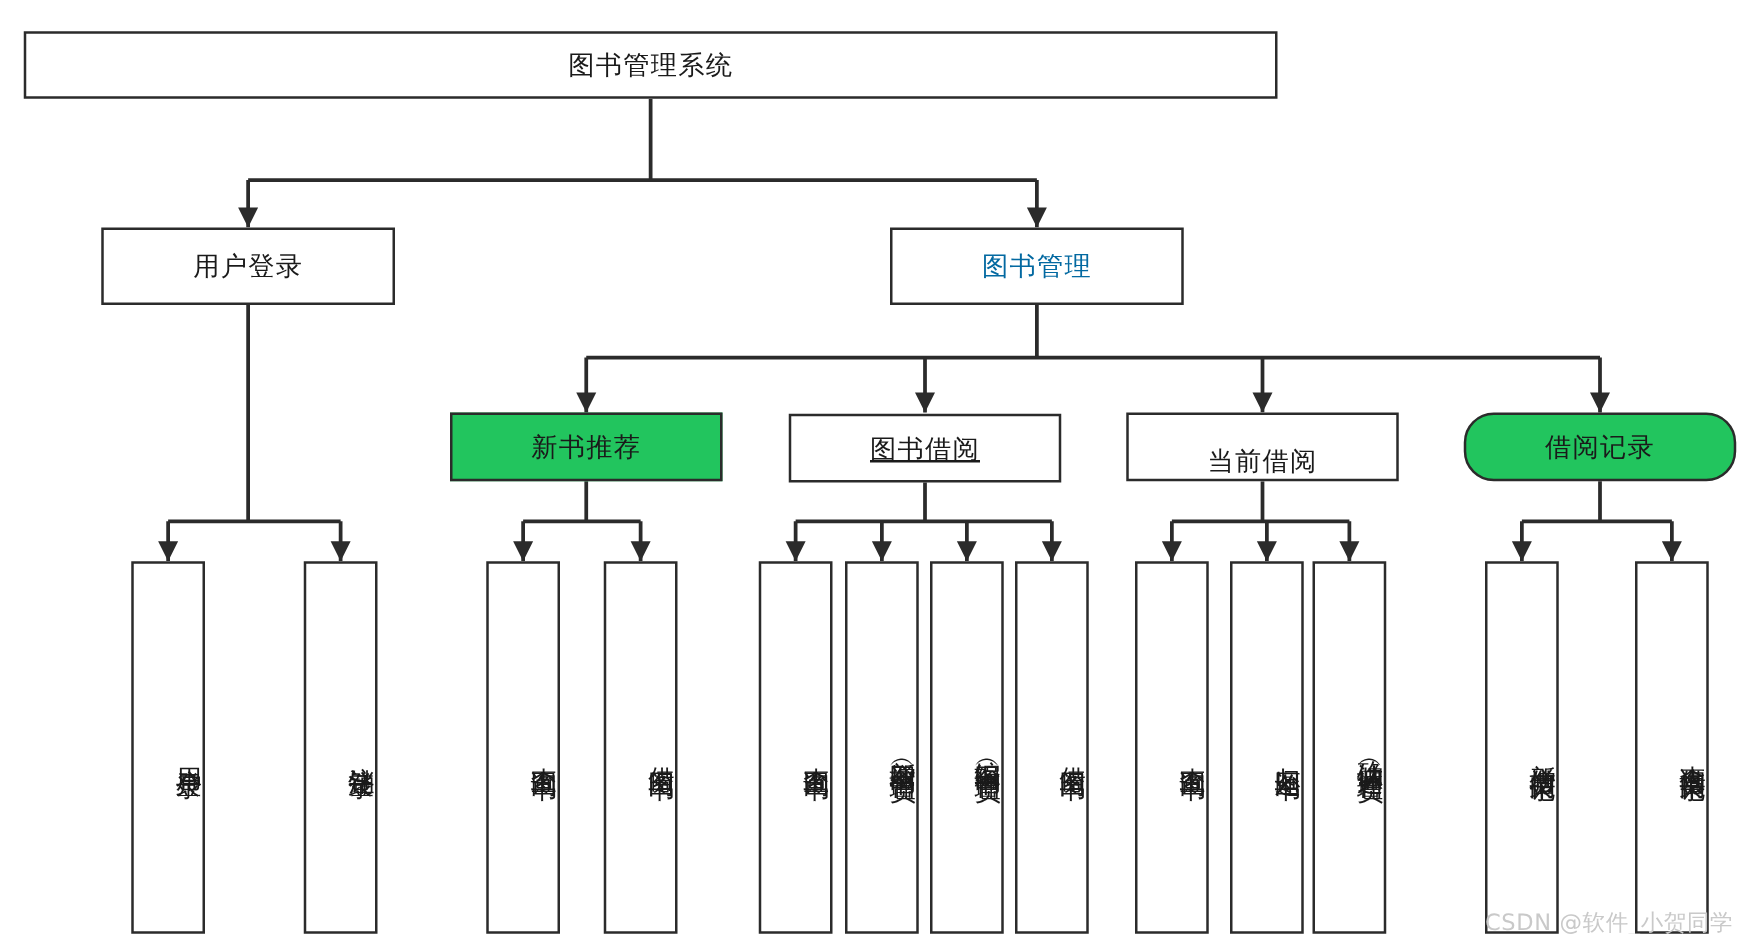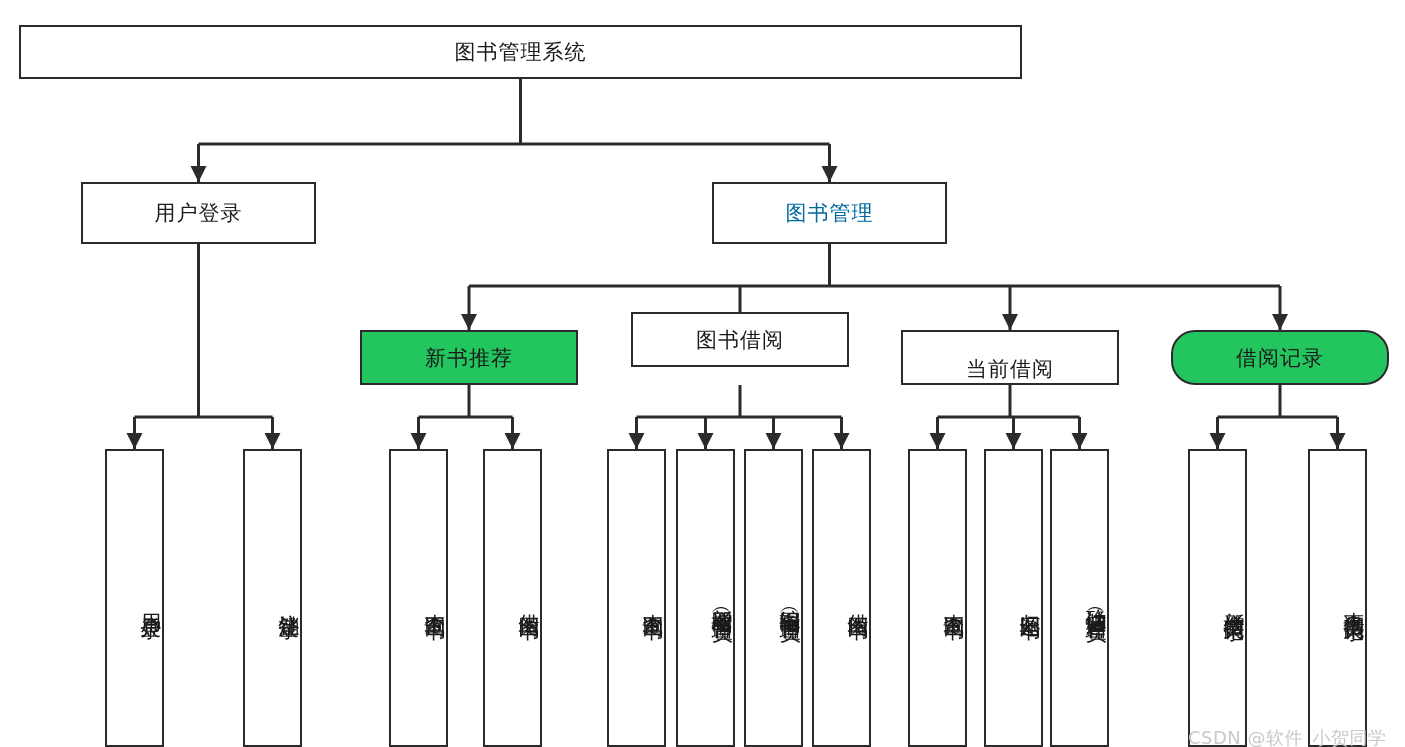--- a/index.html
+++ b/index.html
@@ -128,21 +128,21 @@
       </div>
       <div class="node horiz" style="left: 81px; top: 170px; width: 235px; height: 62px; border-color: rgb(43, 43, 43); background: rgb(255, 255, 255); color: rgb(26, 26, 26);">
         <span class="htext">用户登录</span>
       </div>
       <div class="node horiz" style="left: 712px; top: 170px; width: 235px; height: 62px; border-color: rgb(43, 43, 43); background: rgb(255, 255, 255); color: #0369a1;">
         <span class="htext">图书管理</span>
       </div>
       <div class="node horiz" style="left: 360px; top: 318px; width: 218px; height: 55px; border-color: rgb(43, 43, 43); background: #22c55e; color: rgb(26, 26, 26);">
         <span class="htext">新书推荐</span>
       </div>
-      <div class="node horiz" style="left: 631px; top: 300px; width: 218px; height: 55px; border-color: rgb(43, 43, 43); background: rgb(255, 255, 255); color: rgb(26, 26, 26);">
+      <div class="node horiz" style="left: 631px; top: 319px; width: 218px; height: 55px; border-color: rgb(43, 43, 43); background: rgb(255, 255, 255); color: rgb(26, 26, 26); text-decoration: underline;">
         <span class="htext">图书借阅</span>
       </div>
       <div class="node horiz" style="left: 901px; top: 318px; width: 218px; height: 55px; border-color: rgb(43, 43, 43); background: rgb(255, 255, 255); color: rgb(26, 26, 26); align-items: flex-end;">
         <span class="htext">当前借阅</span>
       </div>
       <div class="node horiz" style="left: 1171px; top: 318px; width: 218px; height: 55px; border-color: rgb(43, 43, 43); background: #22c55e; color: rgb(26, 26, 26); border-radius: 24px;">
         <span class="htext">借阅记录</span>
       </div>
       <div class="node vert" style="left: 105px; top: 437px; width: 59px; height: 298px; border-color: rgb(43, 43, 43); background: rgb(255, 255, 255); color: rgb(26, 26, 26);">
         <span class="vtext">用户登录</span>

